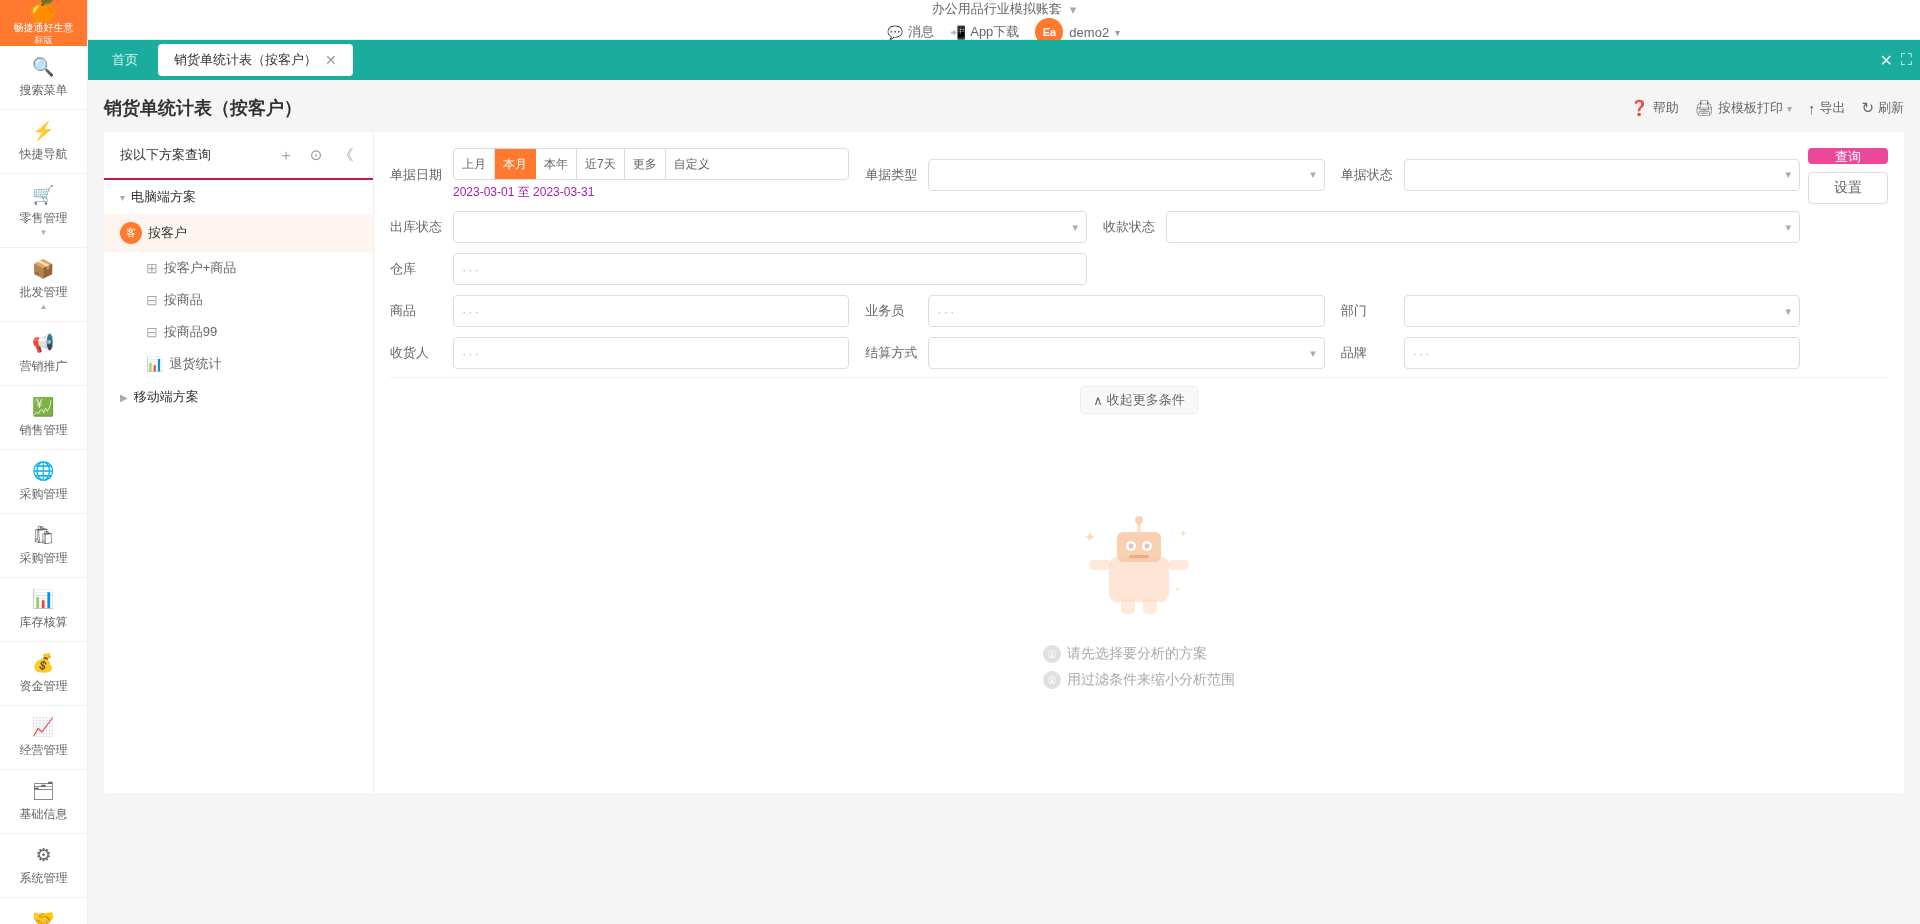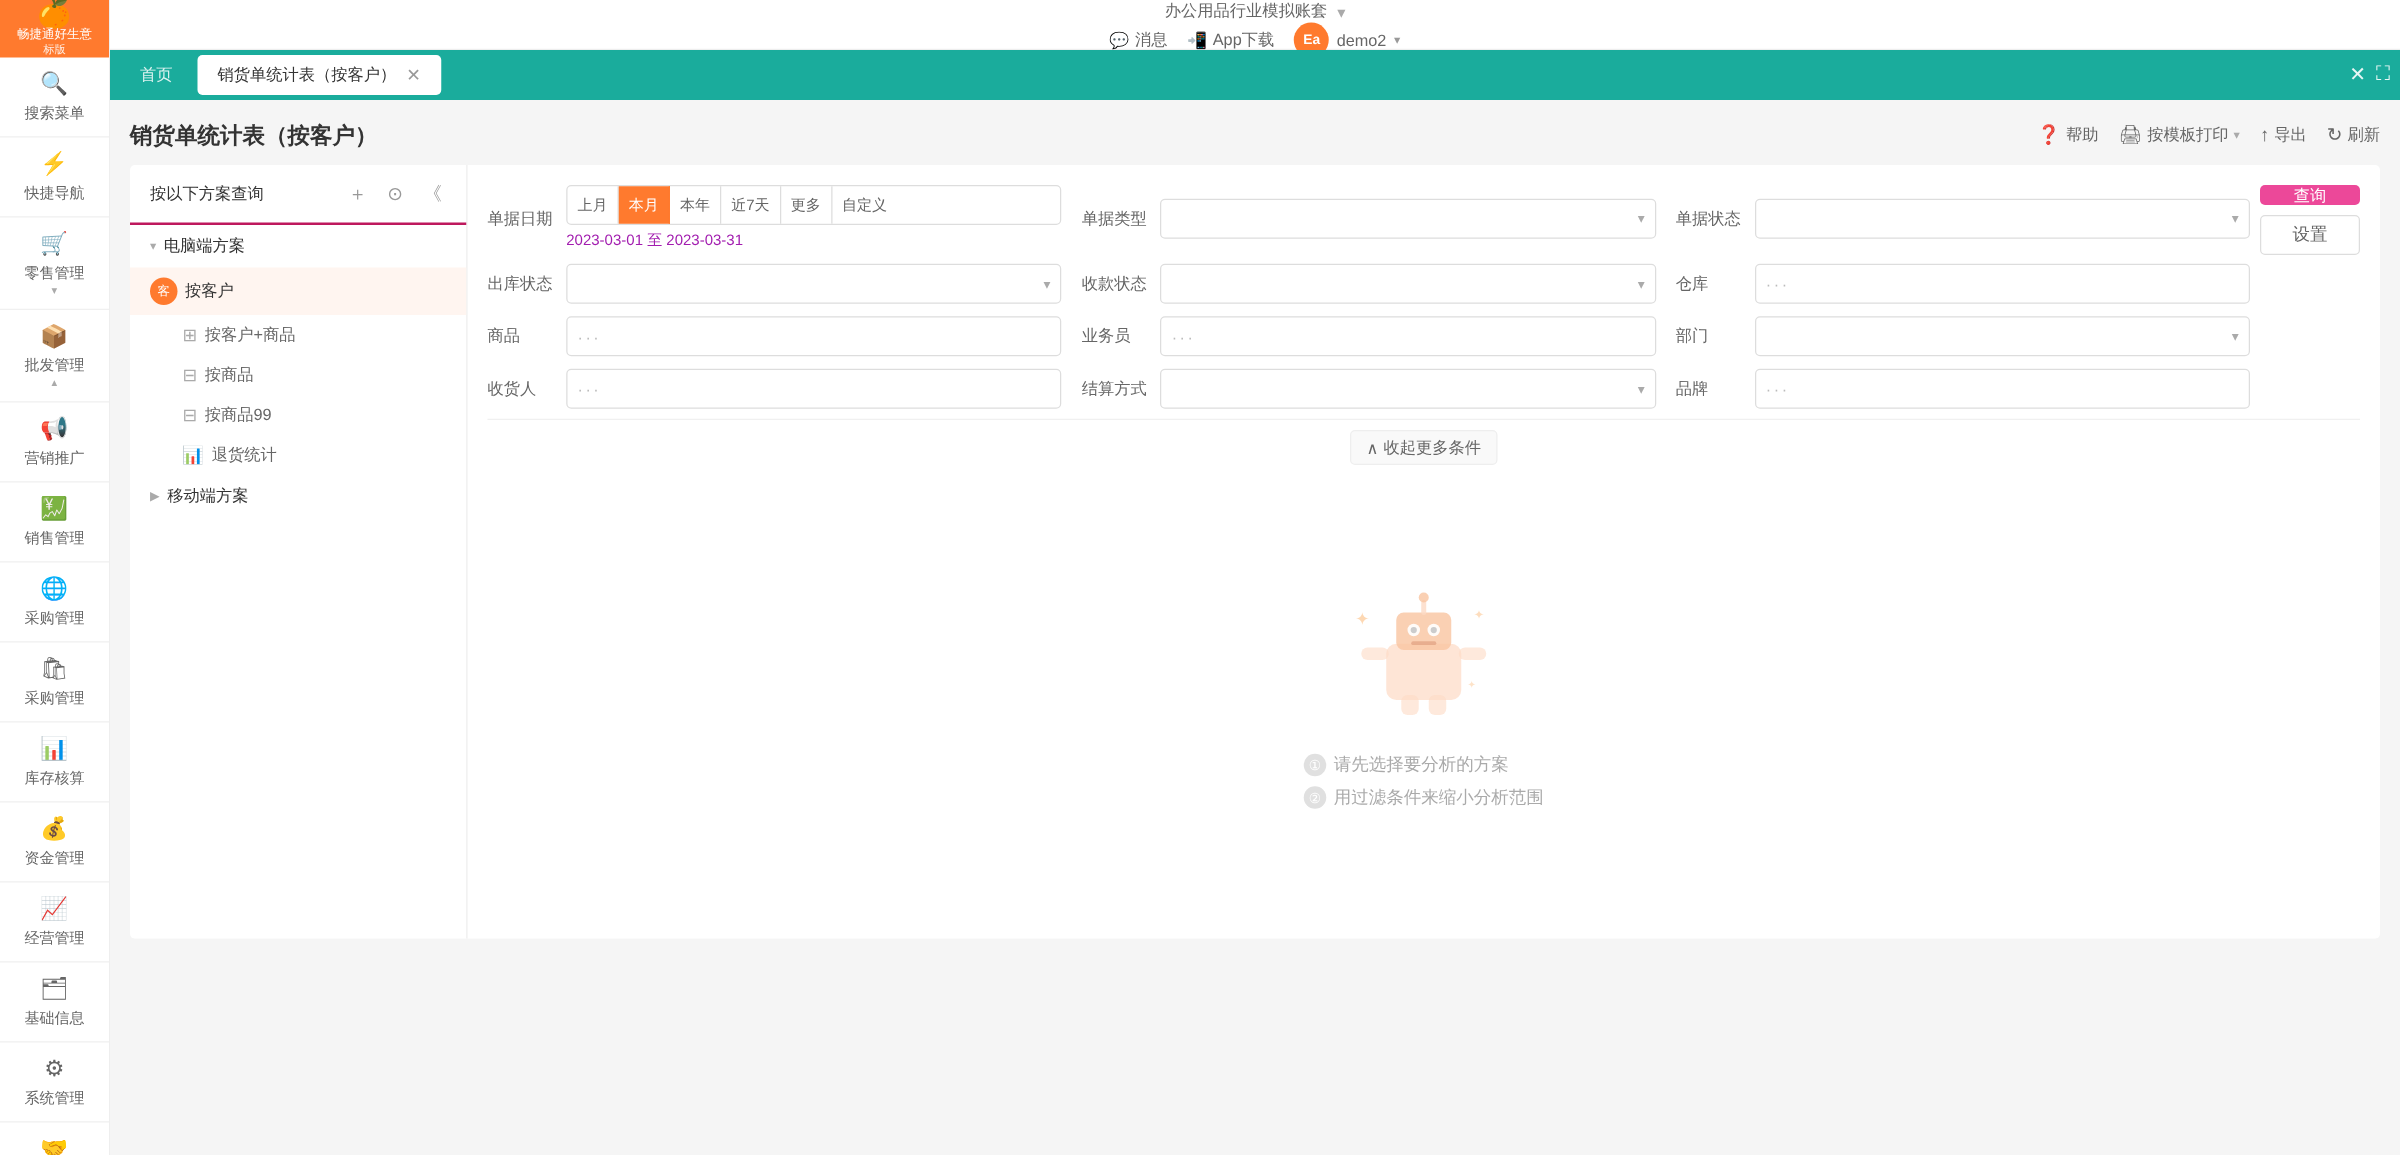--- a/index.html
+++ b/index.html
@@ -312,21 +312,21 @@
 
                 <div class="filter-item">
                   <span class="filter-label">单据状态</span>
                   <div class="filter-input">
                     <span class="input-placeholder"></span>
                     <span class="input-arrow">▾</span>
                   </div>
                 </div>
               </div>
 
-              <div style="display:grid;grid-template-columns:1fr 1fr 1fr;gap:10px 16px;margin-bottom:10px;">
+              <div style="display:grid;grid-template-columns:1fr 1fr;gap:10px 16px;margin-bottom:10px;">
 
                 <div class="filter-item">
                   <span class="filter-label">出库状态</span>
                   <div class="filter-input">
                     <span class="input-placeholder"></span>
                     <span class="input-arrow">▾</span>
                   </div>
                 </div>
 
                 <div class="filter-item">

